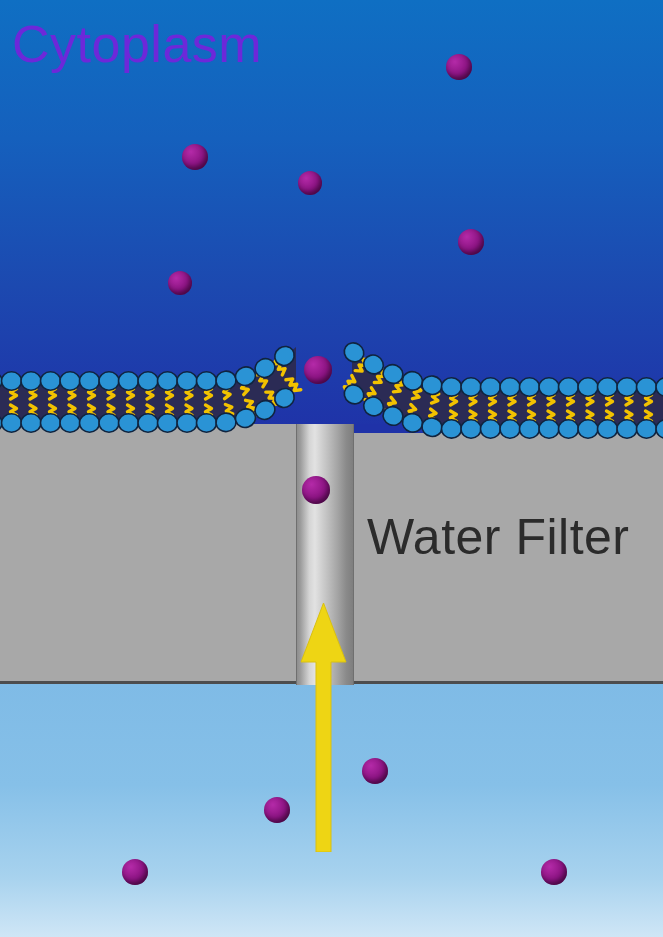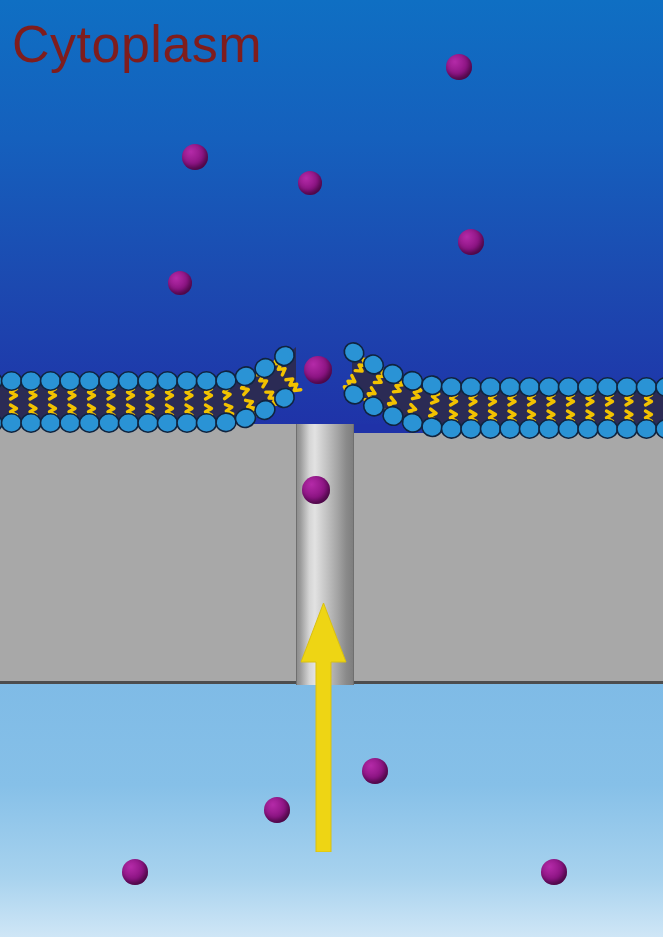--- a/index.html
+++ b/index.html
@@ -45,21 +45,21 @@
   .filter-bottom-line {
     position: absolute;
     left: 0; top: 681px;
     width: 663px; height: 3px;
     background: #4d4d4d;
   }
 
   
   .label {
     position: absolute;
-    color: #7f1d1d;
+    color: #6d28d9;
     font-weight: 300;
     white-space: nowrap;
     letter-spacing: 0.5px;
   }
   #label-cytoplasm {
     left: 12px; top: 14px;
     font-size: 52px;
   }
   #label-filter {
     left: 367px; top: 508px;
@@ -247,20 +247,21 @@
       <ellipse cx="646.5" cy="99" rx="10" ry="9.200000000000001" fill="#2a93d5" stroke="#10243f" stroke-width="1.6" transform="rotate(0.0 646.5 99)"></ellipse>
       <ellipse cx="666" cy="57" rx="10" ry="9.200000000000001" fill="#2a93d5" stroke="#10243f" stroke-width="1.6" transform="rotate(0.0 666 57)"></ellipse>
       <ellipse cx="666" cy="99" rx="10" ry="9.200000000000001" fill="#2a93d5" stroke="#10243f" stroke-width="1.6" transform="rotate(0.0 666 99)"></ellipse>
     </svg>
 
   <svg class="arrow" viewBox="0 0 62 252" width="62" height="252">
     <polygon points="30.5,3 53,62 38,62 38,252 23,252 23,62 8,62" fill="#eed514" stroke="#d9c011" stroke-width="1"></polygon>
   </svg>
 
   <div class="label" id="label-cytoplasm">Cytoplasm</div>
+  <div class="label" id="label-filter">Water Filter</div>
 
   <div id="particle-layer">
       <div class="particle" style="left: 446px; top: 54px; width: 26px; height: 26px;"></div>
       <div class="particle" style="left: 182px; top: 144px; width: 26px; height: 26px;"></div>
       <div class="particle" style="left: 298px; top: 171px; width: 24px; height: 24px;"></div>
       <div class="particle" style="left: 458px; top: 229px; width: 26px; height: 26px;"></div>
       <div class="particle" style="left: 168px; top: 271px; width: 24px; height: 24px;"></div>
       <div class="particle" style="left: 304px; top: 356px; width: 28px; height: 28px;"></div>
       <div class="particle" style="left: 302px; top: 476px; width: 28px; height: 28px;"></div>
       <div class="particle" style="left: 362px; top: 758px; width: 26px; height: 26px;"></div>

